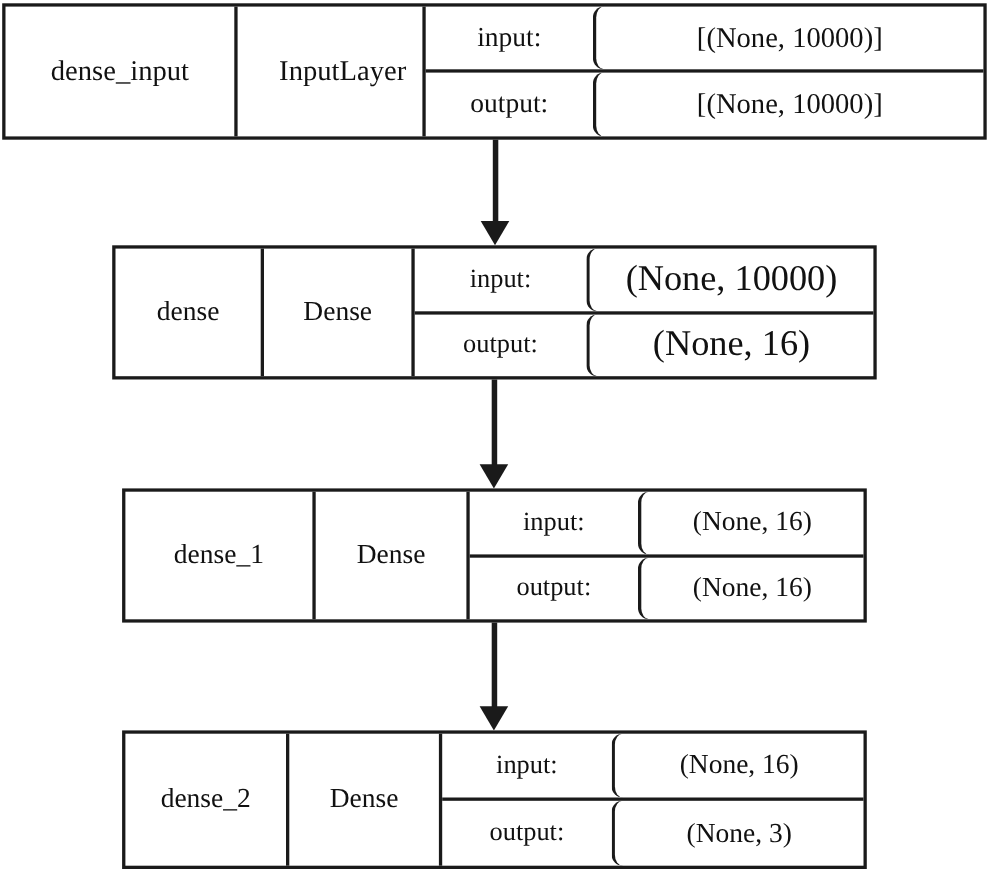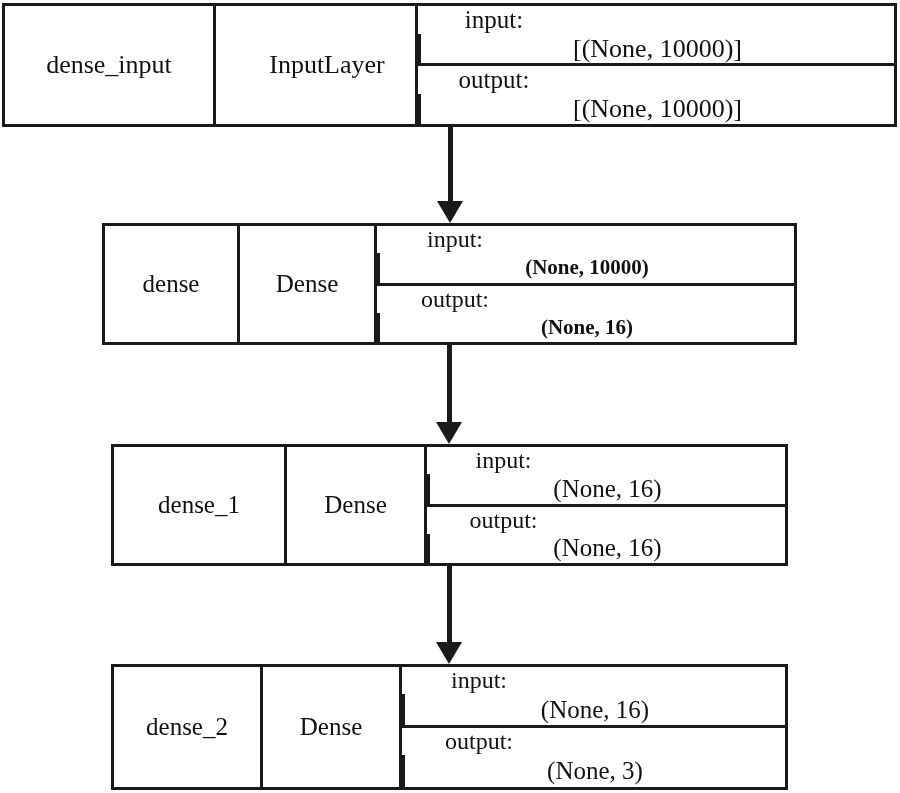--- a/index.html
+++ b/index.html
@@ -43,21 +43,21 @@
   .io-block {
     box-sizing: border-box;
     border-left: 3px solid #1a1a1a;
     display: flex;
     flex-direction: column;
     flex: 1 1 auto;
   }
   .io-row {
     box-sizing: border-box;
     display: flex;
-    flex-direction: column;
+    flex-direction: row;
     flex: 1 1 0;
     min-height: 0;
   }
   .io-row.top {
     border-bottom: 3px solid #1a1a1a;
   }
   .io-label {
     box-sizing: border-box;
     display: flex;
     align-items: center;
@@ -67,37 +67,38 @@
   }
   .io-value {
     box-sizing: border-box;
     border-left: 3px solid #1a1a1a;
     display: flex;
     align-items: center;
     justify-content: center;
     text-align: center;
     white-space: nowrap;
     flex: 1 1 auto;
+    border-radius: 10px;
   }
 
   
   #node-0 { left: 2px;  top: 3px;   width: 895px; height: 124px; }
   #node-0 .cell-name { width: 208px; font-size: 26px; }
-  #node-0 .cell-type { width: 202px; font-size: 26px; padding-left: 23px; }
+  #node-0 .cell-type { width: 171px; font-size: 26px; padding-left: 23px; }
   #node-0 .io-label  { width: 152px; font-size: 25px; }
   #node-0 .io-value  { font-size: 26px; }
   #node-0 .io-row.top { flex: 60 1 0; }
   #node-0 .io-row.bot { flex: 61 1 0; }
 
   
   #node-1 { left: 102px; top: 223px; width: 695px; height: 122px; }
   #node-1 .cell-name { width: 132px; font-size: 25px; }
   #node-1 .cell-type { width: 137px; font-size: 25px; }
   #node-1 .io-label  { width: 156px; font-size: 24px; }
-  #node-1 .io-value  { font-size: 21px; font-weight: bold; }
+  #node-1 .io-value  { font-size: 33px; }
 
   
   #node-2 { left: 111px; top: 444px; width: 677px; height: 122px; }
   #node-2 .cell-name { width: 170px; font-size: 25px; }
   #node-2 .cell-type { width: 140px; font-size: 25px; }
   #node-2 .io-label  { width: 153px; font-size: 24px; }
   #node-2 .io-value  { font-size: 25px; }
 
   
   #node-3 { left: 111px; top: 664px; width: 677px; height: 126px; }

